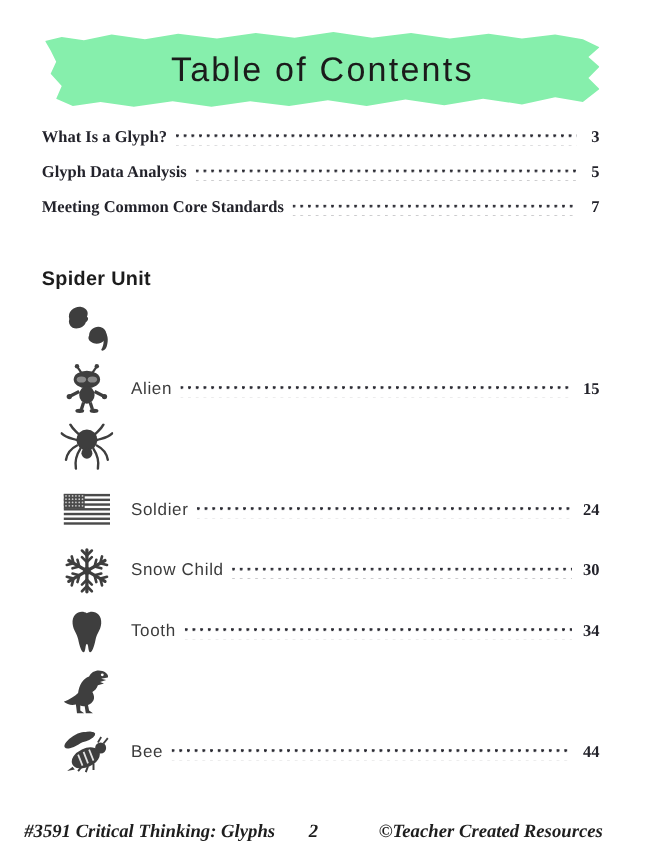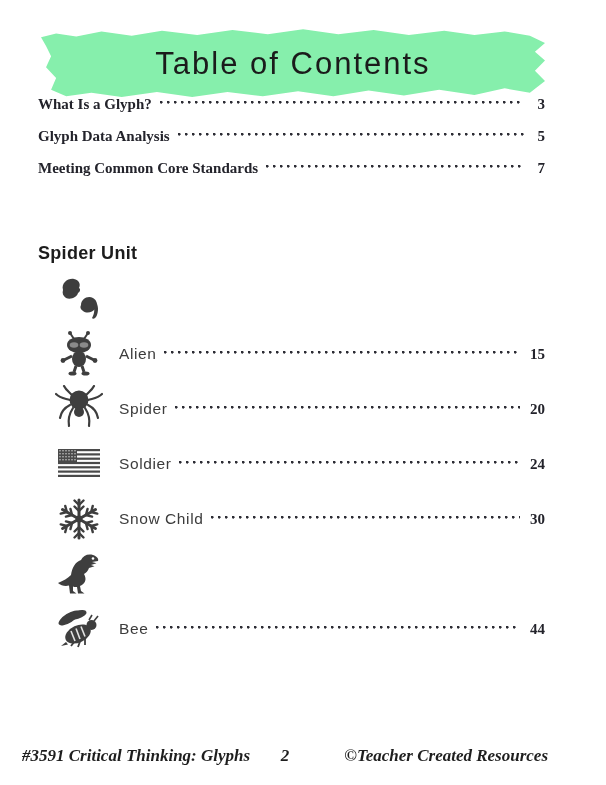--- a/index.html
+++ b/index.html
@@ -20,21 +20,21 @@
       97% 90%, 92% 84%, 86% 93%, 79% 86%, 72% 94%, 65% 87%, 58% 95%,
       51% 88%, 44% 95%, 37% 89%, 30% 96%, 23% 89%, 16% 96%, 10% 90%,
       5% 95%, 2% 86%, 3% 70%, 1% 55%, 2% 40%);
   }
   .banner h1 {
     margin:0; font-size:31px; font-weight:400; letter-spacing:2px;
     color:#1b1b1b; font-family:"Liberation Sans", sans-serif;
   }
 
   
-  .front { position:absolute; left:38px; top:92px; width:507px; }
+  .front { position:absolute; left:38px; top:113px; width:507px; }
   .fm-row {
     display:flex; align-items:flex-end; height:21px; margin-bottom:11px;
     font-family:"Liberation Serif", serif; font-weight:700;
     font-size:15px; color:#23232b;
   }
   .leader {
     flex:1; height:10px; margin:0 7px 2px 8px;
     background-image:radial-gradient(circle at 1.2px 1.2px, #2c2c34 1.15px, transparent 1.65px);
     background-size:7px 10px; background-repeat:repeat-x;
     background-position:left bottom;
@@ -153,25 +153,20 @@
               <path d="M33,15 C40,13 43,13 47,9"></path>
     <path d="M15,20 C9,23 6,27 5,33"></path>
               <path d="M33,20 C39,23 42,27 43,33"></path>
     <path d="M18,23 C14,29 13,35 14,41"></path>
               <path d="M30,23 C34,29 35,35 34,41"></path>
             </g>
     <circle cx="24" cy="15" r="9.5" fill="#3e3e3e"></circle>
             <circle cx="24" cy="27" r="5" fill="#3e3e3e"></circle>
           </svg>
         </span>
-    <span class="g-line">
-      <span class="g-label">Spider</span>
-      <span class="leader"></span>
-      <span class="g-page">20</span>
-    </span>
   </div>
 
   <div class="g-row">
     <span class="g-icon">
           <svg viewBox="0 0 48 48" width="48" height="48">
             <g fill="#4a4a4a">
               <rect x="3" y="9.0" width="42" height="2.2"></rect>
               <rect x="3" y="13.3" width="42" height="2.2"></rect>
               <rect x="3" y="17.6" width="42" height="2.2"></rect>
               <rect x="3" y="21.9" width="42" height="2.2"></rect>
@@ -247,20 +242,32 @@
             <circle cx="24" cy="24" r="3.5" fill="#3e3e3e"></circle>
           </svg>
         </span>
     <span class="g-line">
       <span class="g-label">Snow Child</span>
       <span class="leader"></span>
       <span class="g-page">30</span>
     </span>
   </div>
 
+  <div class="g-row">
+    <span class="g-icon">
+          <svg viewBox="0 0 48 48" width="48" height="48">
+    <path fill="#3e3e3e" d="M11,17 C10,7 19,4 24,7.5 C29,4 38,7 37,17 C36.4,23 33,26 32,31 C30.8,37.5 28.8,43 27,43 C25,43 25.6,35.5 24,35.5 C22.4,35.5 23,43 21,43 C19.2,43 17.2,37.5 16,31 C15,26 11.6,23 11,17 Z"></path>
+          </svg>
+        </span>
+    <span class="g-line">
+      <span class="g-label">Tooth</span>
+      <span class="leader"></span>
+      <span class="g-page">34</span>
+    </span>
+  </div>
 
   <div class="g-row">
     <span class="g-icon">
           <svg viewBox="0 0 48 48" width="48" height="48">
     <path fill="#3e3e3e" d="M3,33 C8,31 13,28 16,25 C17,18 20,12 26,10 C28,5.5 33,3.5 38,5 C42,6.3 44,9 43,11 L37,12 L41.5,13.2 L36,15 L39.5,16.3 L34,18 C33,21 31,23 29,24 C30.5,26.5 31,29.5 30,31.5 C29,33.5 27,35 25,36 L26,41 L29.5,43.5 L23,43.5 L22,37 C20.7,37.2 19,37 18,36.4 L18,41 L21.5,43.5 L15,43.5 L14,35.5 C10,36.5 6,35.5 3,33 Z"></path>
     <circle cx="38" cy="8.5" r="1.3" fill="#ffffff"></circle>
           </svg>
         </span>
   </div>
 

